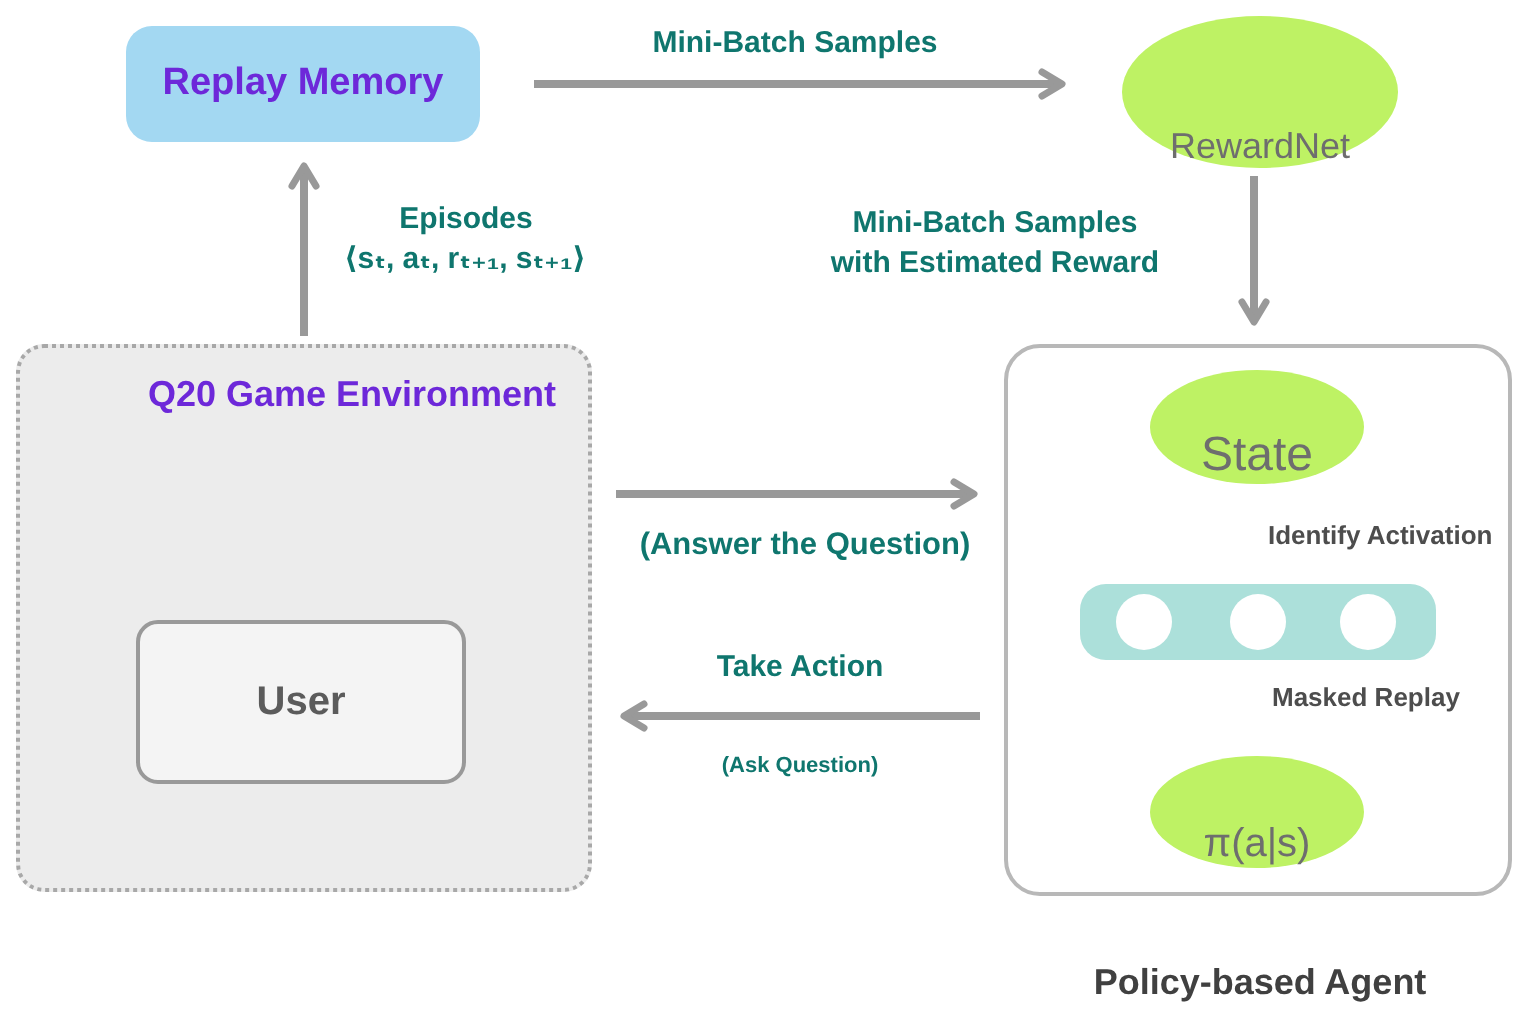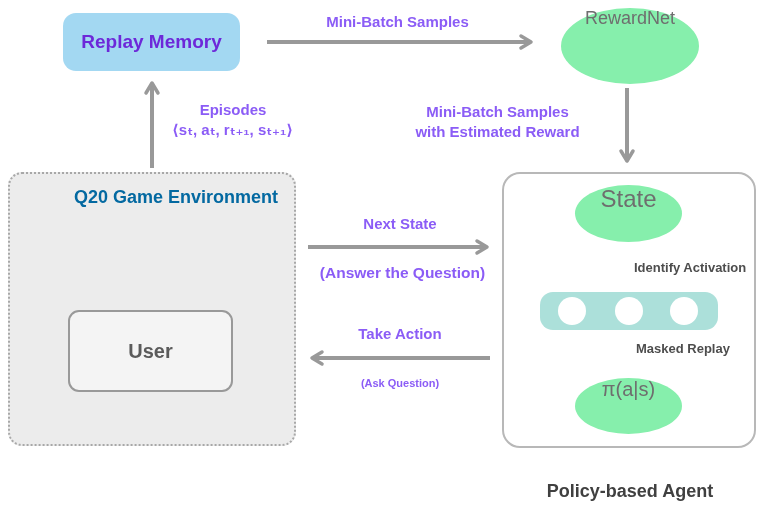--- a/index.html
+++ b/index.html
@@ -6,50 +6,50 @@
   #canvas{
     position:relative;
     width:758px;height:505px;
     background:#ffffff;
     font-family:"Liberation Sans","DejaVu Sans",sans-serif;
     overflow:hidden;
   }
   .abs{position:absolute;}
   .lbl{
     position:absolute;
-    color:#8b5cf6;
+    color:#0f766e;
     font-weight:bold;
     font-size:15px;
     text-align:center;
     white-space:nowrap;
     line-height:1.25;
   }
   .node-text{color:#6e6e6e;}
   #replay-box{
     left:63px;top:13px;width:177px;height:58px;
     background:#a3d8f2;border-radius:13px;
     display:flex;align-items:center;justify-content:center;
     color:#6d28d9;font-weight:bold;font-size:19px;
   }
   .ellipse{
     border-radius:50%;
-    background:#86efac;
-    display:flex;align-items:flex-start;justify-content:center;
+    background:#bef264;
+    display:flex;align-items:flex-end;justify-content:center;
   }
   #rewardnet-ellipse{left:561px;top:8px;width:138px;height:76px;font-size:18px;}
   #env-box{
     left:8px;top:172px;width:288px;height:274px;
     background:#ececec;
     border:2px dotted #a8a8a8;
     border-radius:14px;
     box-sizing:border-box;
   }
   #env-title{
     left:8px;top:186px;width:336px;
-    font-size:18px;color:#0369a1;
+    font-size:18px;color:#6d28d9;
   }
   #user-box{
     left:68px;top:310px;width:165px;height:82px;
     background:#f4f4f4;
     border:2px solid #999999;
     border-radius:11px;
     box-sizing:border-box;
     display:flex;align-items:center;justify-content:center;
     color:#5b5b5b;font-weight:bold;font-size:20px;
   }
@@ -126,21 +126,20 @@
 
   <div class="lbl" style="left:390px;top:103px;width:215px;">Mini-Batch Samples</div>
   <div class="lbl" style="left:385px;top:123px;width:225px;">with Estimated Reward</div>
 
   <div id="env-box" class="abs"></div>
   <div id="env-title" class="lbl">Q20 Game Environment</div>
   <div id="user-box" class="abs">
     <span>User</span>
   </div>
 
-  <div class="lbl" style="left:320px;top:215px;width:160px;">Next State</div>
   <div class="lbl" style="left:305px;top:263px;width:195px;font-size:15.5px;">(Answer the Question)</div>
   <div class="lbl" style="left:320px;top:325px;width:160px;">Take Action</div>
   <div class="lbl" style="left:320px;top:377px;width:160px;font-size:11px;">(Ask Question)</div>
 
   <div id="agent-box" class="abs"></div>
 
   <div id="state-ellipse" class="abs ellipse">
     <span class="node-text">State</span>
   </div>
 

